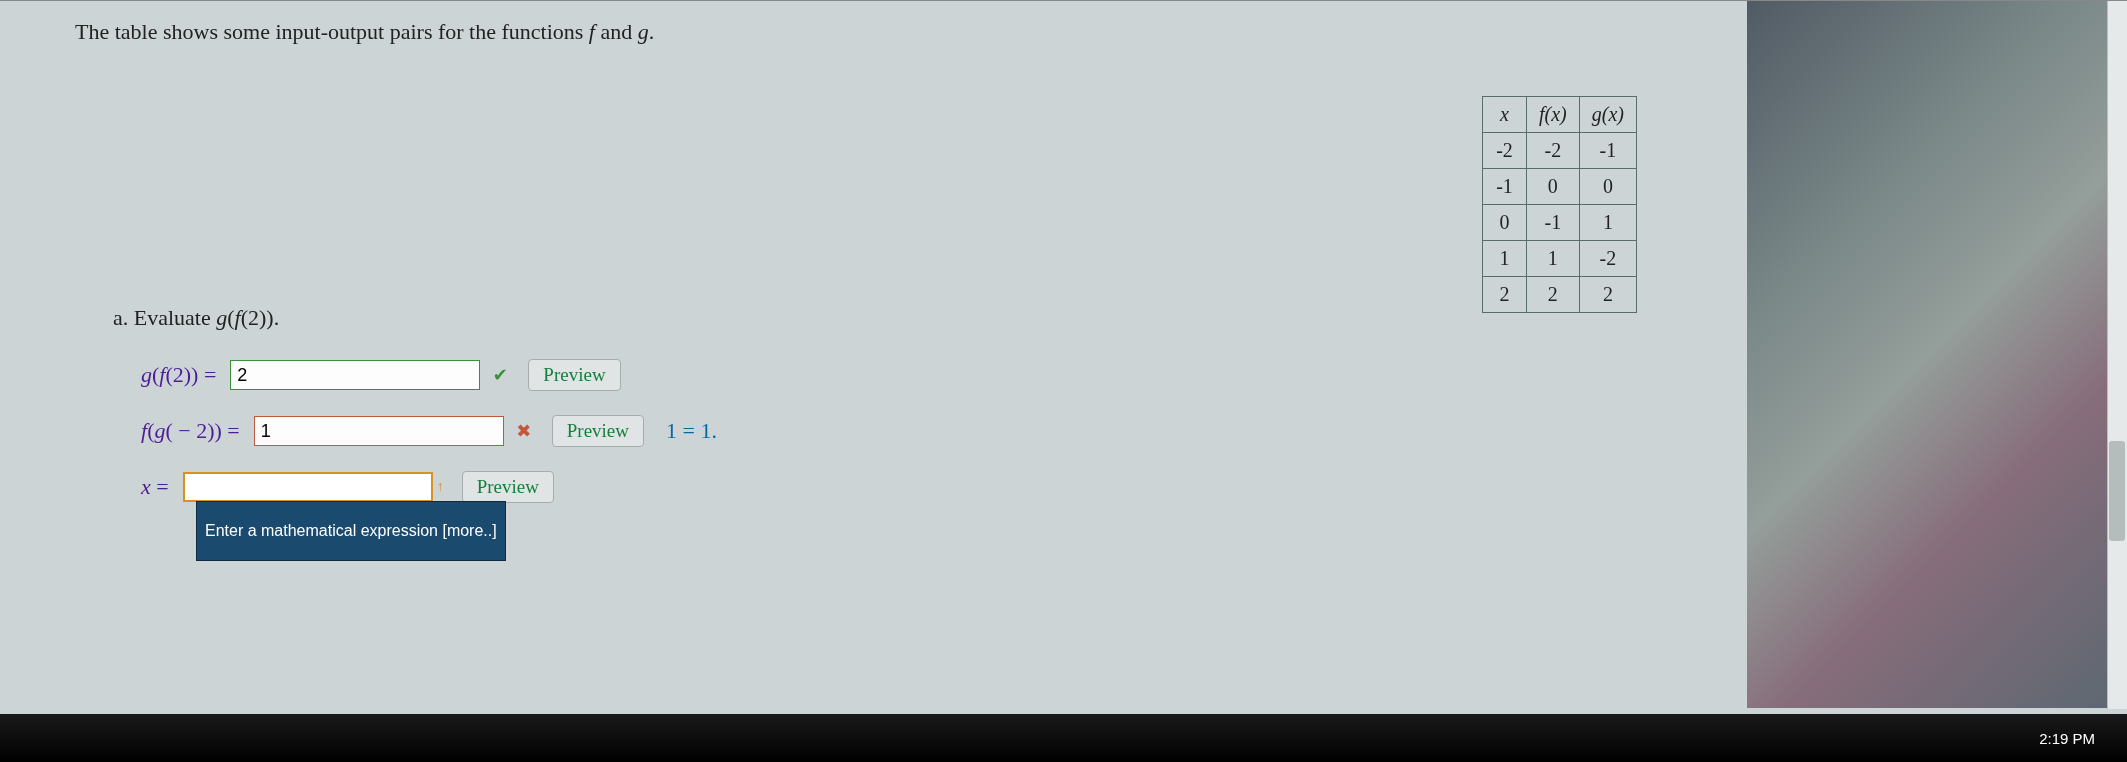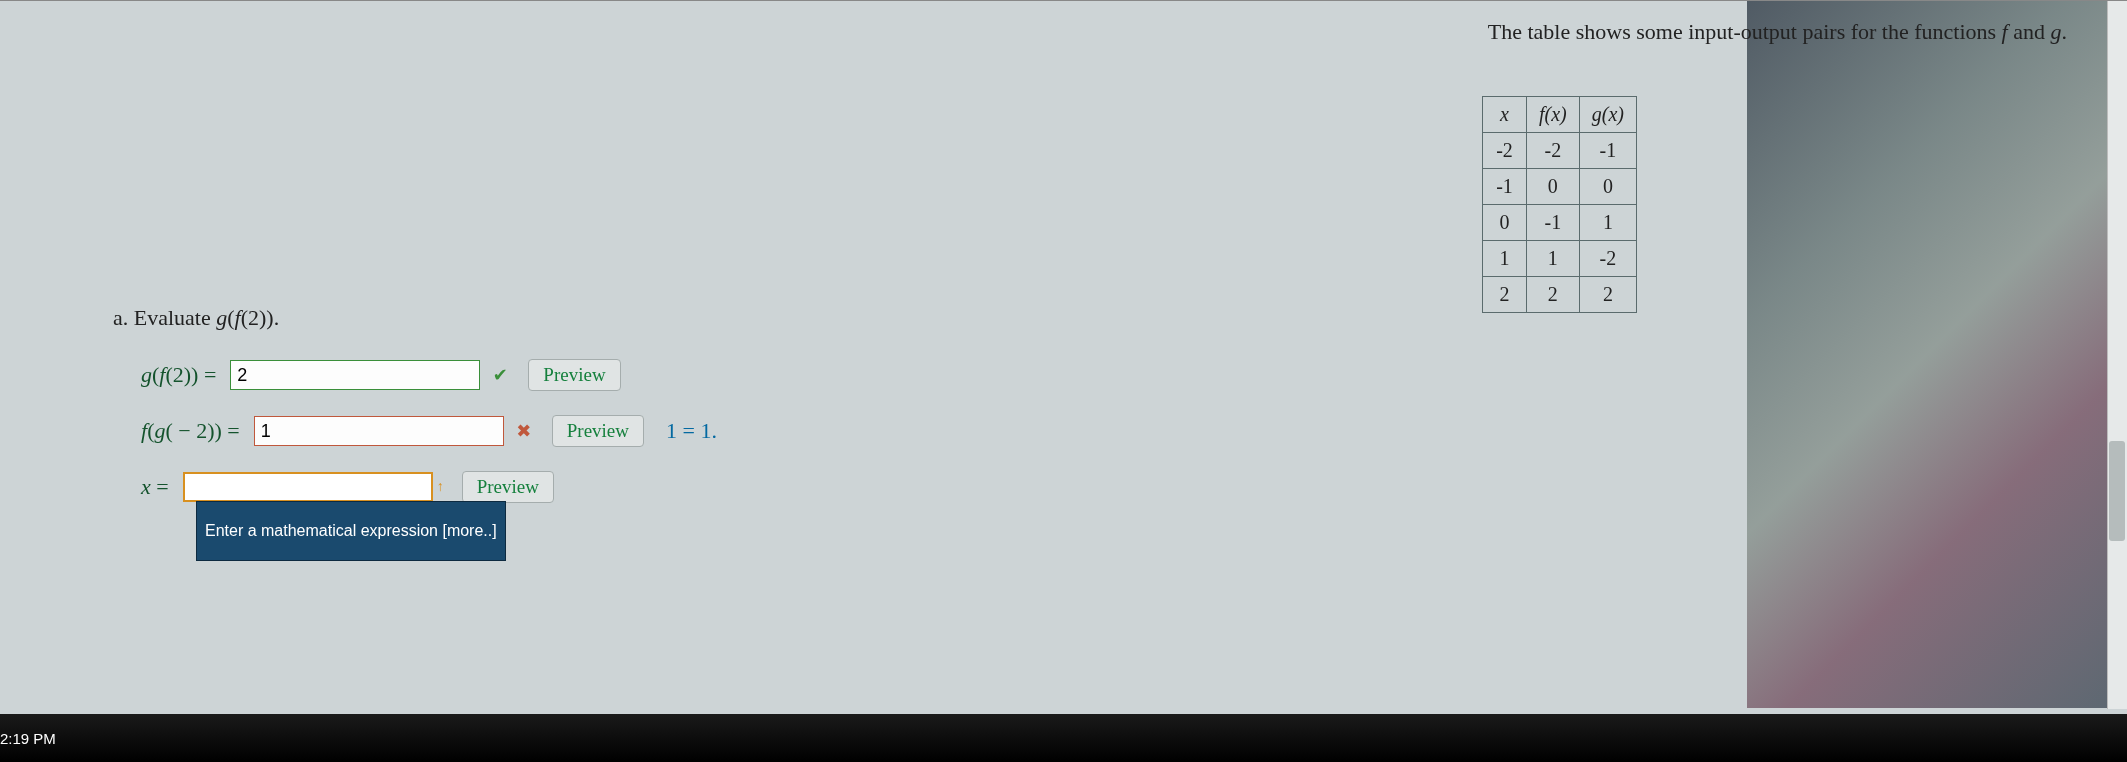--- a/index.html
+++ b/index.html
@@ -18,21 +18,20 @@
     .content-area {
       padding: 18px 60px 0 75px;
       position: relative;
       height: 705px;
       border-top: 1px solid #888;
     }
     .intro-text {
       font-size: 22px;
       color: #222;
       margin-bottom: 30px;
-      text-align: right;
     }
     .intro-text .math-i {
       font-style: italic;
       font-family: "Times New Roman", serif;
     }
     .data-table {
       position: absolute;
       right: 490px;
       top: 95px;
       border-collapse: collapse;
@@ -71,21 +70,21 @@
     .input-row {
       display: flex;
       align-items: center;
       margin-left: 28px;
       gap: 10px;
       margin-bottom: 24px;
       position: relative;
     }
     .expr {
       font-size: 22px;
-      color: #14532d;
+      color: #4c1d95;
       margin-right: 4px;
     }
     .answer-input {
       width: 250px;
       height: 30px;
       padding: 3px 6px;
       font-size: 18px;
       background: #fff;
       border: 1px solid #888;
     }
@@ -146,21 +145,21 @@
       margin-left: -6px;
     }
     .taskbar {
       position: absolute;
       bottom: 0;
       left: 0;
       right: 0;
       height: 48px;
       background: linear-gradient(to bottom, #1a1a1a, #000);
       display: flex;
-      justify-content: flex-start;
+      justify-content: flex-end;
       align-items: center;
       padding-right: 20px;
       color: #fff;
       font-family: "Segoe UI", Arial, sans-serif;
       font-size: 15px;
     }
     .taskbar .time {
       padding-right: 12px;
     }
     .scrollbar-track {

